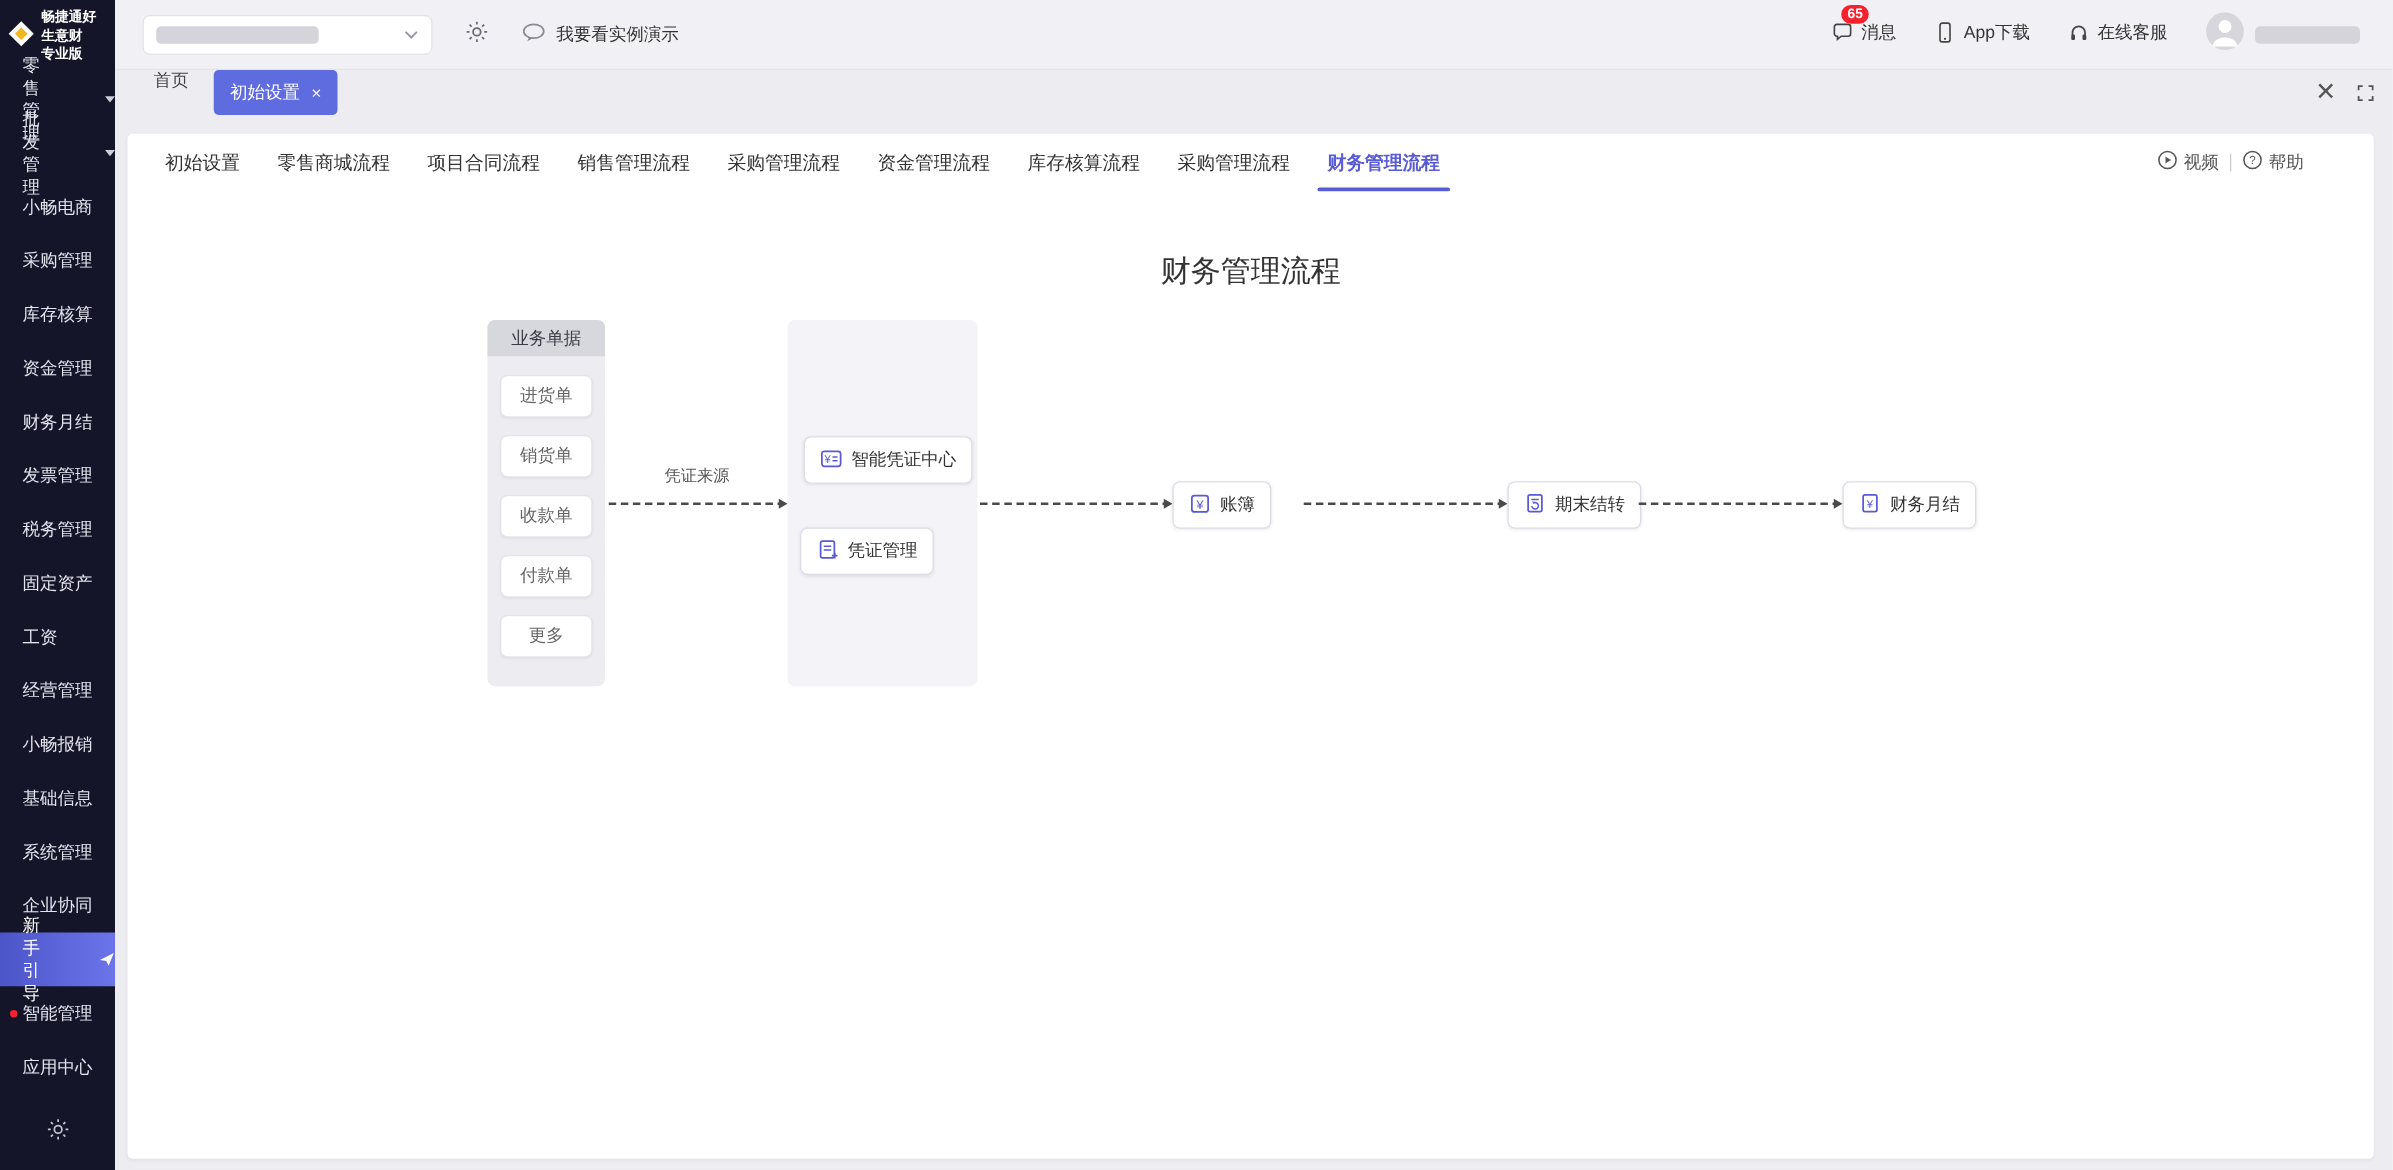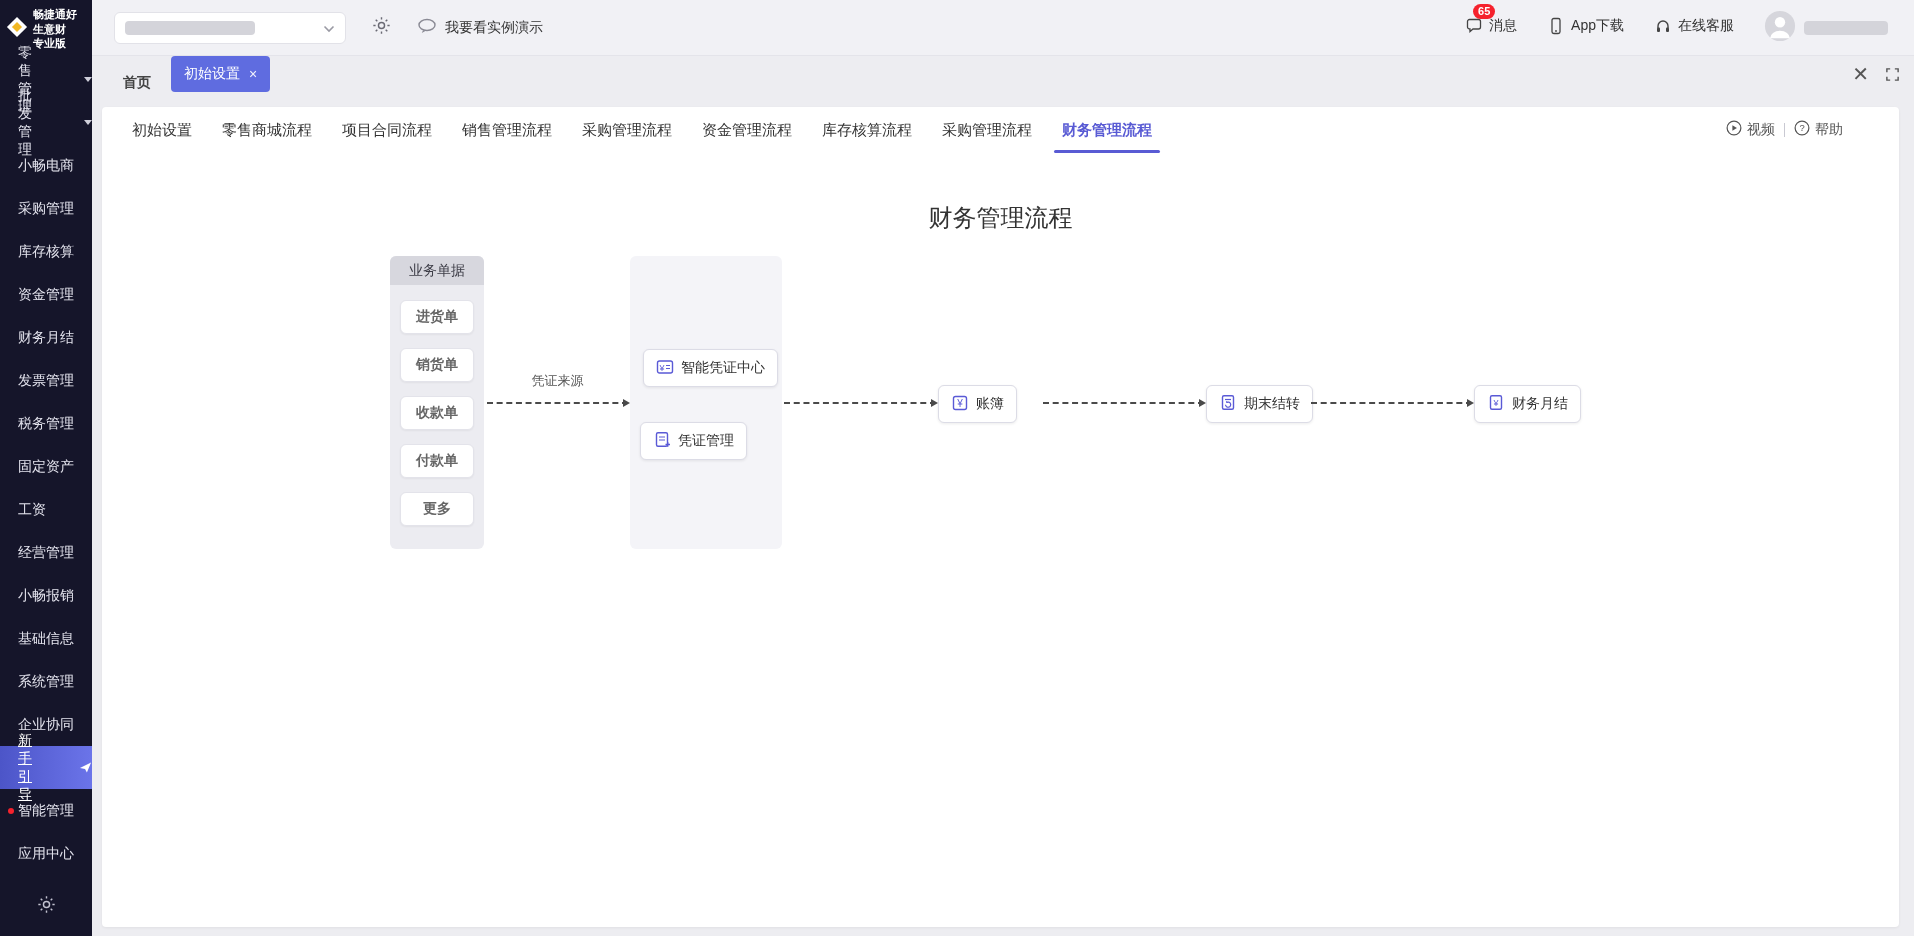--- a/index.html
+++ b/index.html
@@ -7,21 +7,21 @@
     font-family:"Liberation Sans","DejaVu Sans",sans-serif; }
   .app { display:flex; width:1914px; height:936px; }
 
   
   .sidebar { width:92px; flex-shrink:0; background:#15152a; display:flex; flex-direction:column; }
   .logo { height:58px; display:flex; align-items:center; padding:0 6px; gap:5px; }
   .logo-text { color:#fff; font-size:11px; font-weight:bold; line-height:1.35; }
   .nav { flex:1; }
   .nav-item { height:43px; display:flex; align-items:center; padding-left:18px; font-size:14px;
     color:#e4e4ee; cursor:pointer; position:relative;gap:40px; }
-  .nav-item.active { background:linear-gradient(90deg,#4c55c8,#6b74e9); color:#fff;text-decoration:underline; }
+  .nav-item.active { background:linear-gradient(90deg,#4c55c8,#6b74e9); color:#fff; }
   .caret { width:0; height:0; border-left:4px solid transparent; border-right:4px solid transparent;
     border-top:5px solid #cfcfda; margin-left:7px; }
   .red-dot { position:absolute; left:8px; top:50%; margin-top:-3px; width:6px; height:6px;
     border-radius:50%; background:#f5222d; }
   .plane { margin-left:6px; display:inline-flex; }
   .sidebar-gear { height:60px; display:flex; align-items:center; justify-content:center; cursor:pointer; }
 
   
   .main { flex:1; min-width:0; display:flex; flex-direction:column; background:#ededf1; }
 
@@ -37,22 +37,22 @@
   .topbar-right { margin-left:auto; display:flex; align-items:center; gap:30px; }
   .tb-item { display:flex; gap:6px; font-size:14px; color:#333; cursor:pointer; position:relative; }
   .badge { position:absolute; top:-13px; left:8px; background:#f5222d; color:#fff; font-size:11px;
     line-height:1; padding:2px 5px; border-radius:9px; font-weight:bold; }
   .user { display:flex; align-items:center; gap:8px; cursor:pointer; }
   .user-redacted { width:84px; }
 
   
   .tabstrip { height:51px; background:#ededf1; display:flex; align-items:flex-start;
     padding-left:17px; position:relative; }
-  .tab-home { height:36px; display:flex; align-items:flex-end; padding:0 14px; font-size:14px;
-    color:#444; cursor:pointer;font-weight:bold; }
+  .tab-home { height:36px; display:flex; align-items:flex-start; padding:0 14px; font-size:14px;
+    color:#444; cursor:pointer; }
   .tab-active { height:36px; margin-left:6px; background:#5f6ce0; color:#fff; border-radius:4px;
     display:flex; align-items:center; gap:9px; padding:0 13px; font-size:14px; cursor:pointer; }
   .tab-close { font-size:14px; line-height:1; opacity:.92; cursor:pointer; }
   .strip-actions { position:absolute; right:14px; top:8px; display:flex; align-items:center; gap:16px; }
   .strip-close { font-size:20px; color:#555; line-height:1; cursor:pointer; }
   .strip-expand { display:flex; cursor:pointer; }
 
   
   .content-wrap { flex:1; padding:0 15px 9px 10px; }
   .card { background:#fff; height:100%; border-radius:4px; box-shadow:0 1px 3px rgba(0,0,0,.06);
@@ -72,21 +72,21 @@
     margin-top:50px; }
 
   
   .flow { position:relative; height:340px; margin-top:23px; }
   .docs-panel { position:absolute; left:288px; top:0; width:94px; height:293px; background:#ececf1;
     border-radius:6px; }
   .docs-header { height:29px; background:#d7d7de; border-radius:6px 6px 0 0; display:flex;
     align-items:center; justify-content:center; font-size:14px; color:#3c3c46; }
   .doc-btn { position:absolute; left:10px; width:74px; height:34px; background:#fff;
     border:1px solid #e3e3ea; border-radius:6px; display:flex; align-items:center; justify-content:center;
-    font-size:14px; color:#666; box-shadow:0 1px 2px rgba(0,0,0,.05); cursor:pointer;font-weight:bold; }
+    font-size:14px; color:#666; box-shadow:0 1px 2px rgba(0,0,0,.05); cursor:pointer; }
   .mid-panel { position:absolute; left:528px; top:0; width:152px; height:293px; background:#f4f4f8;
     border-radius:6px; }
   .flow-node { position:absolute; height:38px; background:#fff; border:1px solid #dcdce6;
     border-radius:6px; display:flex; align-items:center; gap:7px; padding:0 12px; font-size:14px;
     color:#333; box-shadow:0 1px 3px rgba(0,0,0,.08); white-space:nowrap; cursor:pointer; }
   .arrow { position:absolute; height:0; border-top:2px dashed #4a4a4a; }
   .arrow::after { content:""; position:absolute; right:-2px; top:-5px; width:0; height:0;
     border-left:7px solid #4a4a4a; border-top:4px solid transparent; border-bottom:4px solid transparent; }
   .arrow-label { position:absolute; left:383px; top:116px; width:145px; text-align:center;
     font-size:13px; color:#555; }

